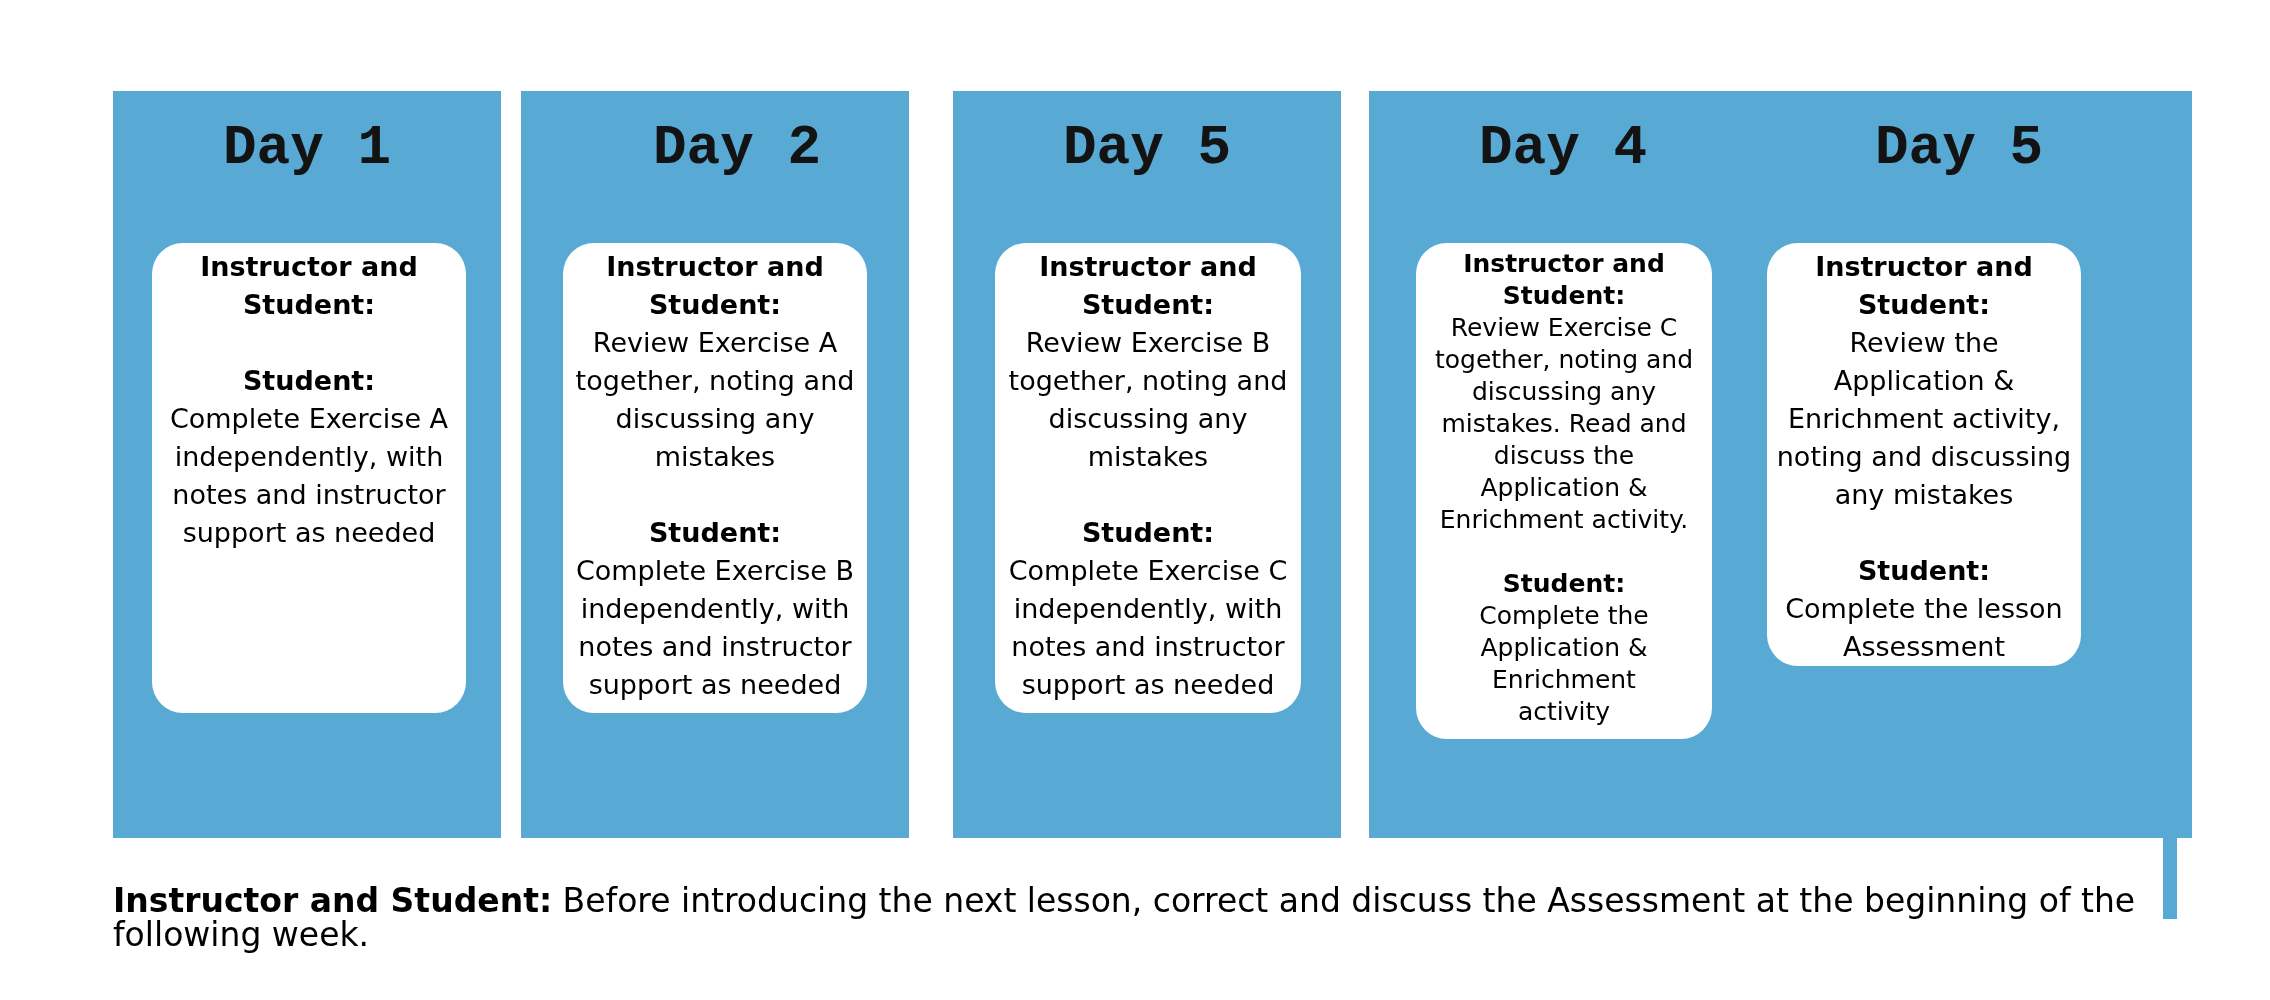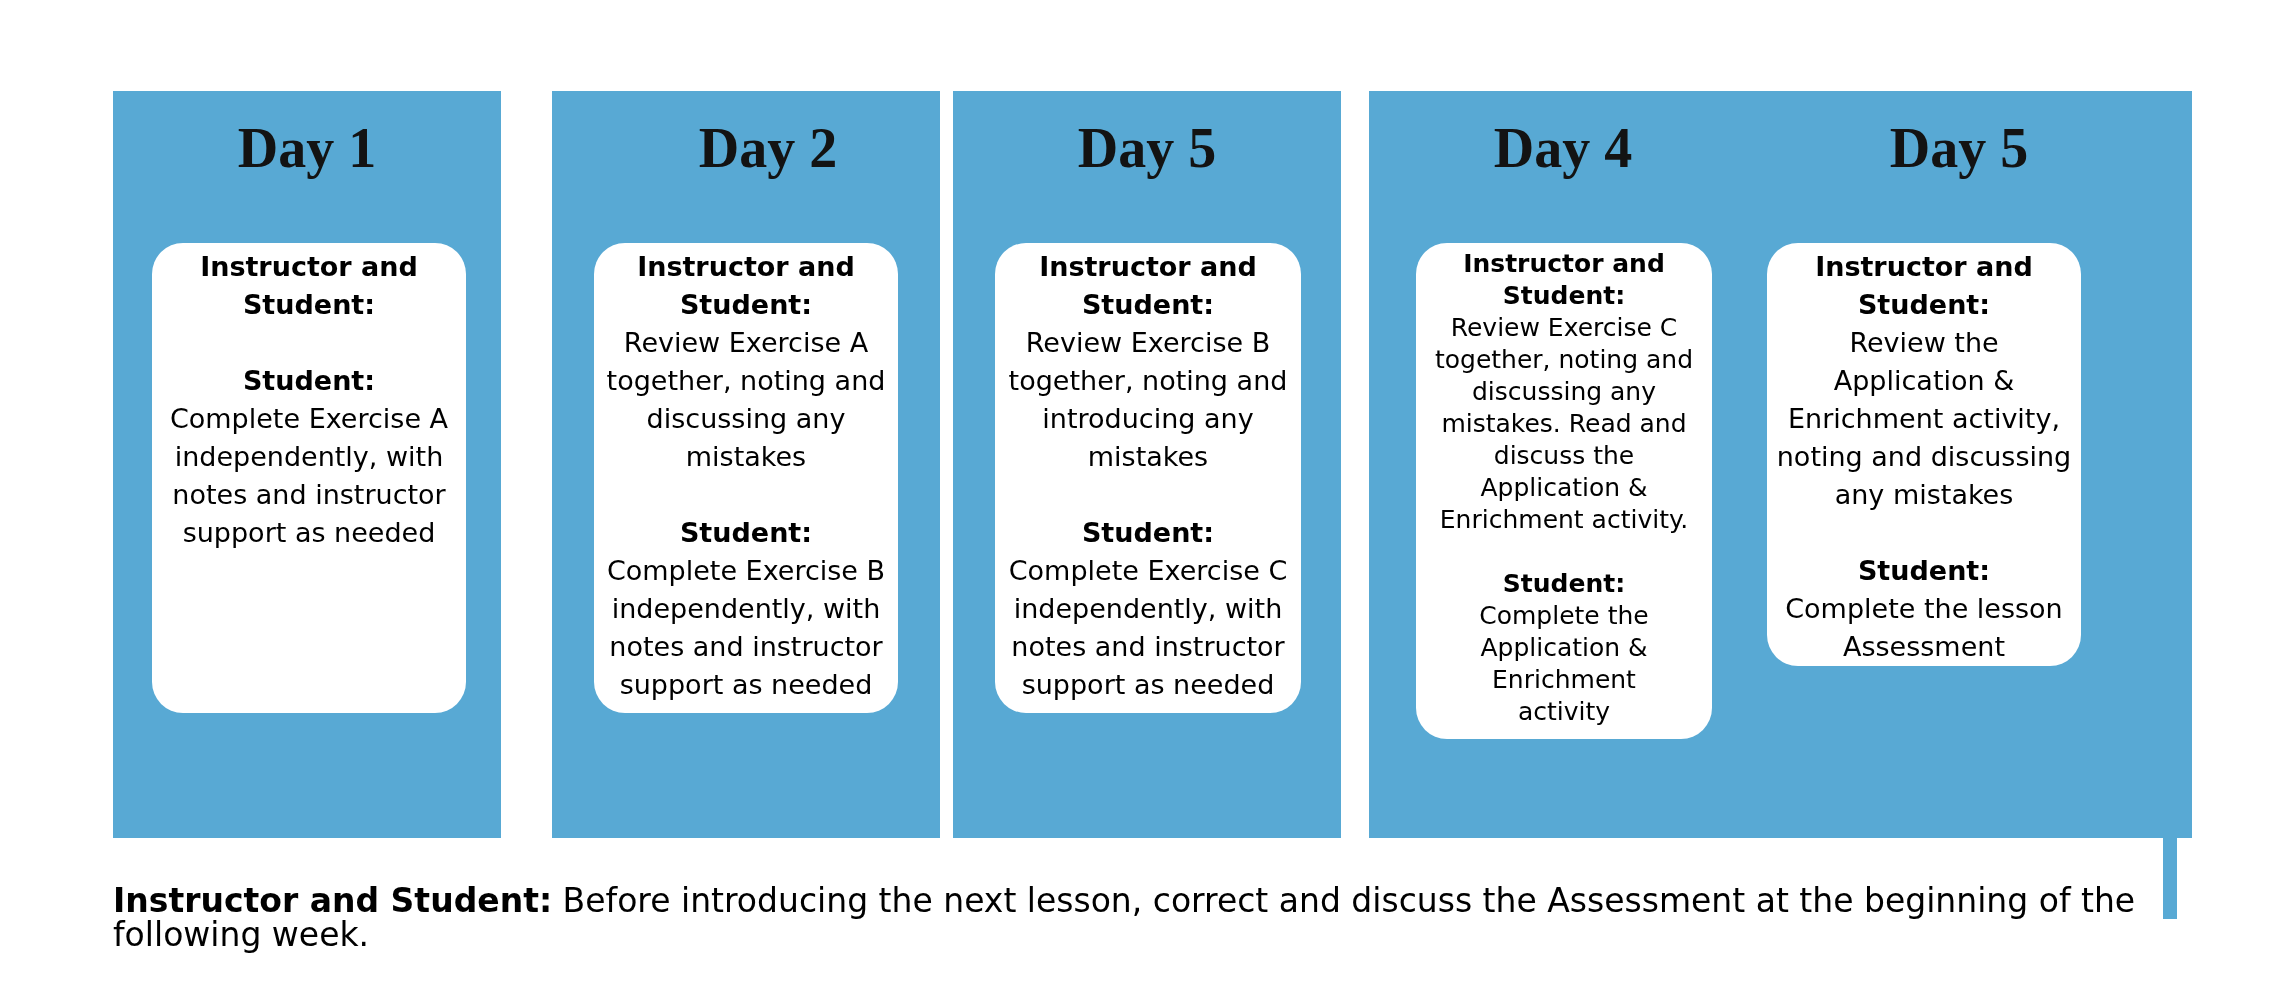--- a/index.html
+++ b/index.html
@@ -8,28 +8,28 @@
     width:2270px; height:1000px; position:relative;
     font-family:"DejaVu Sans", sans-serif; color:#000;
   }
   .canvas { position:absolute; left:0; top:0; width:2270px; height:1000px; background:#ffffff; overflow:hidden; }
 
   .col {
     position:absolute; top:91px; height:747px; width:388px;
     background:#58A9D4;
   }
   .col-1 { left:113px; }
-  .col-2 { left:552px;padding-left:44px; }
+  .col-2 { left:521px;padding-left:44px; }
   .col-3 { left:953px; }
   .col-4 { left:1369px; }
   .col-5 { left:1726px; width:466px; }
 
   .day-title {
     margin-top:22px; text-align:center;
-    font-family:Liberation Serif, serif; font-weight:bold;
+    font-family:Liberation Mono, monospace; font-weight:bold;
     font-size:56px; line-height:70px; color:#131313;
   }
 
   .card {
     position:absolute; top:152px; background:#ffffff;
     padding-top:5px;
     border-radius:31px;
   }
   .card-1 { left:39px;  width:314px; height:470px; }
   .card-2 { left:42px;  width:304px; height:470px; }
@@ -93,21 +93,21 @@
     </div>
   </div>
 
   <div class="col col-3">
     <div class="day-title">Day 5</div>
     <div class="card card-3">
       <div class="lines heading">Instructor and
 Student:</div>
       <div class="lines">Review Exercise B
 together, noting and
-introducing any
+discussing any
 mistakes</div>
       <div class="lines heading sec2">Student:</div>
       <div class="lines">Complete Exercise C
 independently, with
 notes and instructor
 support as needed</div>
     </div>
   </div>
 
   <div class="col col-4">

